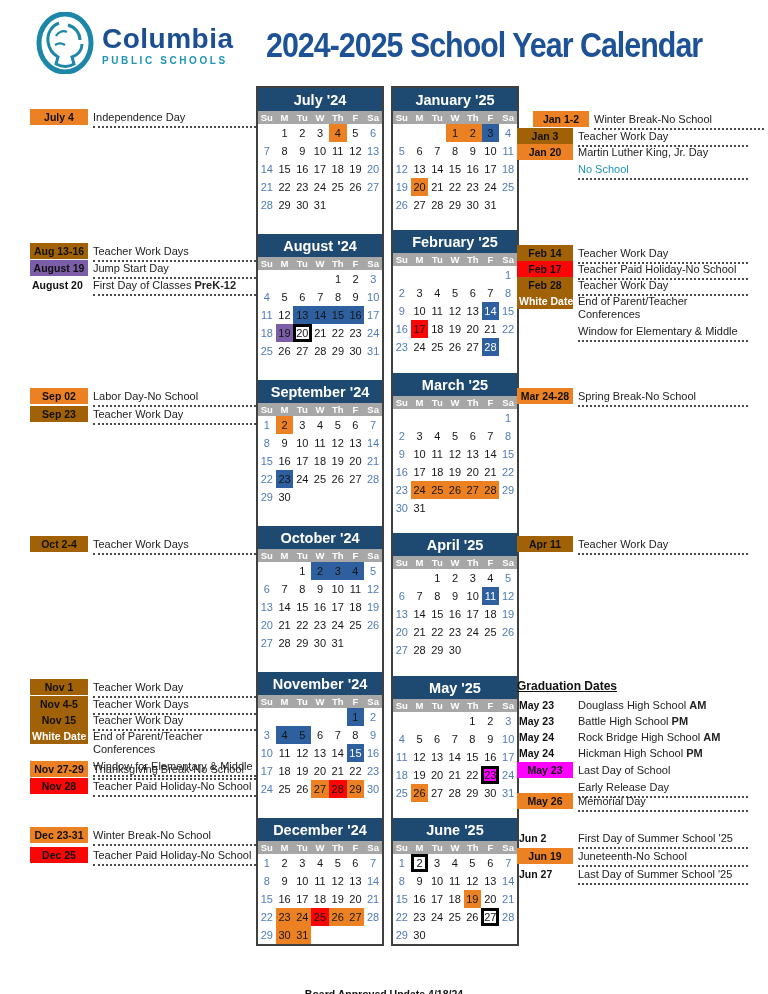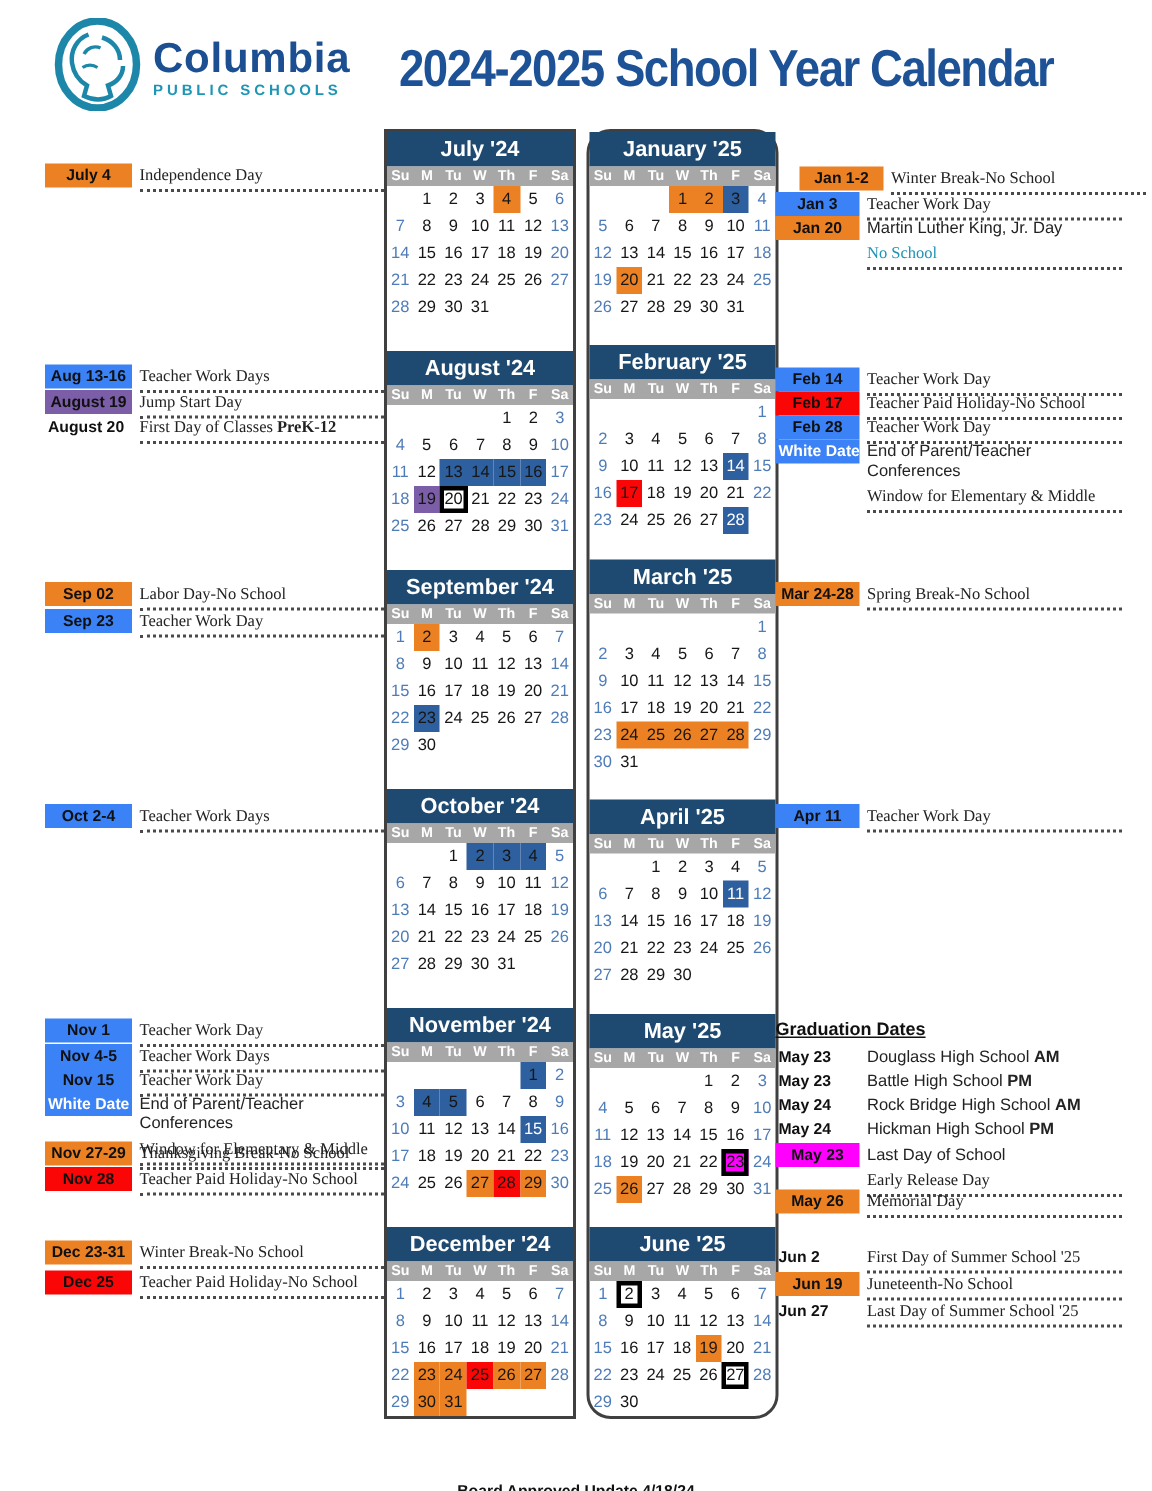--- a/index.html
+++ b/index.html
@@ -18,21 +18,21 @@
     font-size:31px;font-weight:bold;color:#1D5296;letter-spacing:-1px;
     transform:scale(0.98,1.12);transform-origin:left top;white-space:nowrap;
   }
   
   .cal-col{
     position:absolute;top:86px;width:128px;height:860px;background:#fff;
     border:2px solid #404040;box-sizing:border-box;
     display:flex;flex-direction:column;justify-content:space-between;
   }
   #cal-col-left{left:256px;}
-  #cal-col-right{left:391px;border-radius:16px;}
+  #cal-col-right{left:391px;}
   .month{width:100%;}
   .month-title{
     background:#1E4971;color:#fff;text-align:center;
     font-size:14.5px;font-weight:bold;padding:4px 0 3px;
   }
   .dow-row{
     display:grid;grid-template-columns:repeat(7,1fr);
     background:#A7A7A7;color:#fff;font-size:9.5px;font-weight:bold;
     height:13px;align-items:center;text-align:center;
   }
@@ -50,29 +50,29 @@
   .ann{position:absolute;display:flex;align-items:flex-start;font-size:11px;line-height:13px;}
   .ann.left{left:30px;width:226px;}
   .ann.right{left:517px;width:231px;}
   .badge{
     flex-shrink:0;width:58px;margin-right:5px;box-sizing:border-box;
     font-size:10.5px;font-weight:bold;text-align:center;color:#101010;
     padding:2px 2px 1px;white-space:nowrap;
   }
   .ann.right .badge{width:56px;}
   .badge.bg-orange{background:#EC8124;}
-  .badge.bg-blue{background:#3b82f6;}
+  .badge.bg-blue{background:#a16207;}
   .badge.bg-purple{background:#7B5DA8;}
   .badge.bg-red{background:#FB0606;}
   .badge.bg-magenta{background:#FF00FF;}
   .badge.bg-none{background:transparent;text-align:left;}
   .badge.badge-white-text{color:#ffffff;}
   .lines{flex:1;display:flex;flex-direction:column;}
   .line{padding:2px 0 2px;color:#222;}
-  .line.dotted{border-bottom:2px dotted #4a4a4a;font-family:Liberation Serif, serif;}
+  .line.dotted{border-bottom:2px dotted #4a4a4a;}
   .line .sfx{font-weight:bold;}
   .line.teal{color:#1E93B4;}
   .ann.ann-header{justify-content:center;}
   .ann.ann-header .line{
     font-size:12px;font-weight:bold;color:#111;
     text-decoration:underline;padding:0;
   }
   
   .page-footer{
     position:absolute;top:988px;left:0;width:768px;text-align:center;

